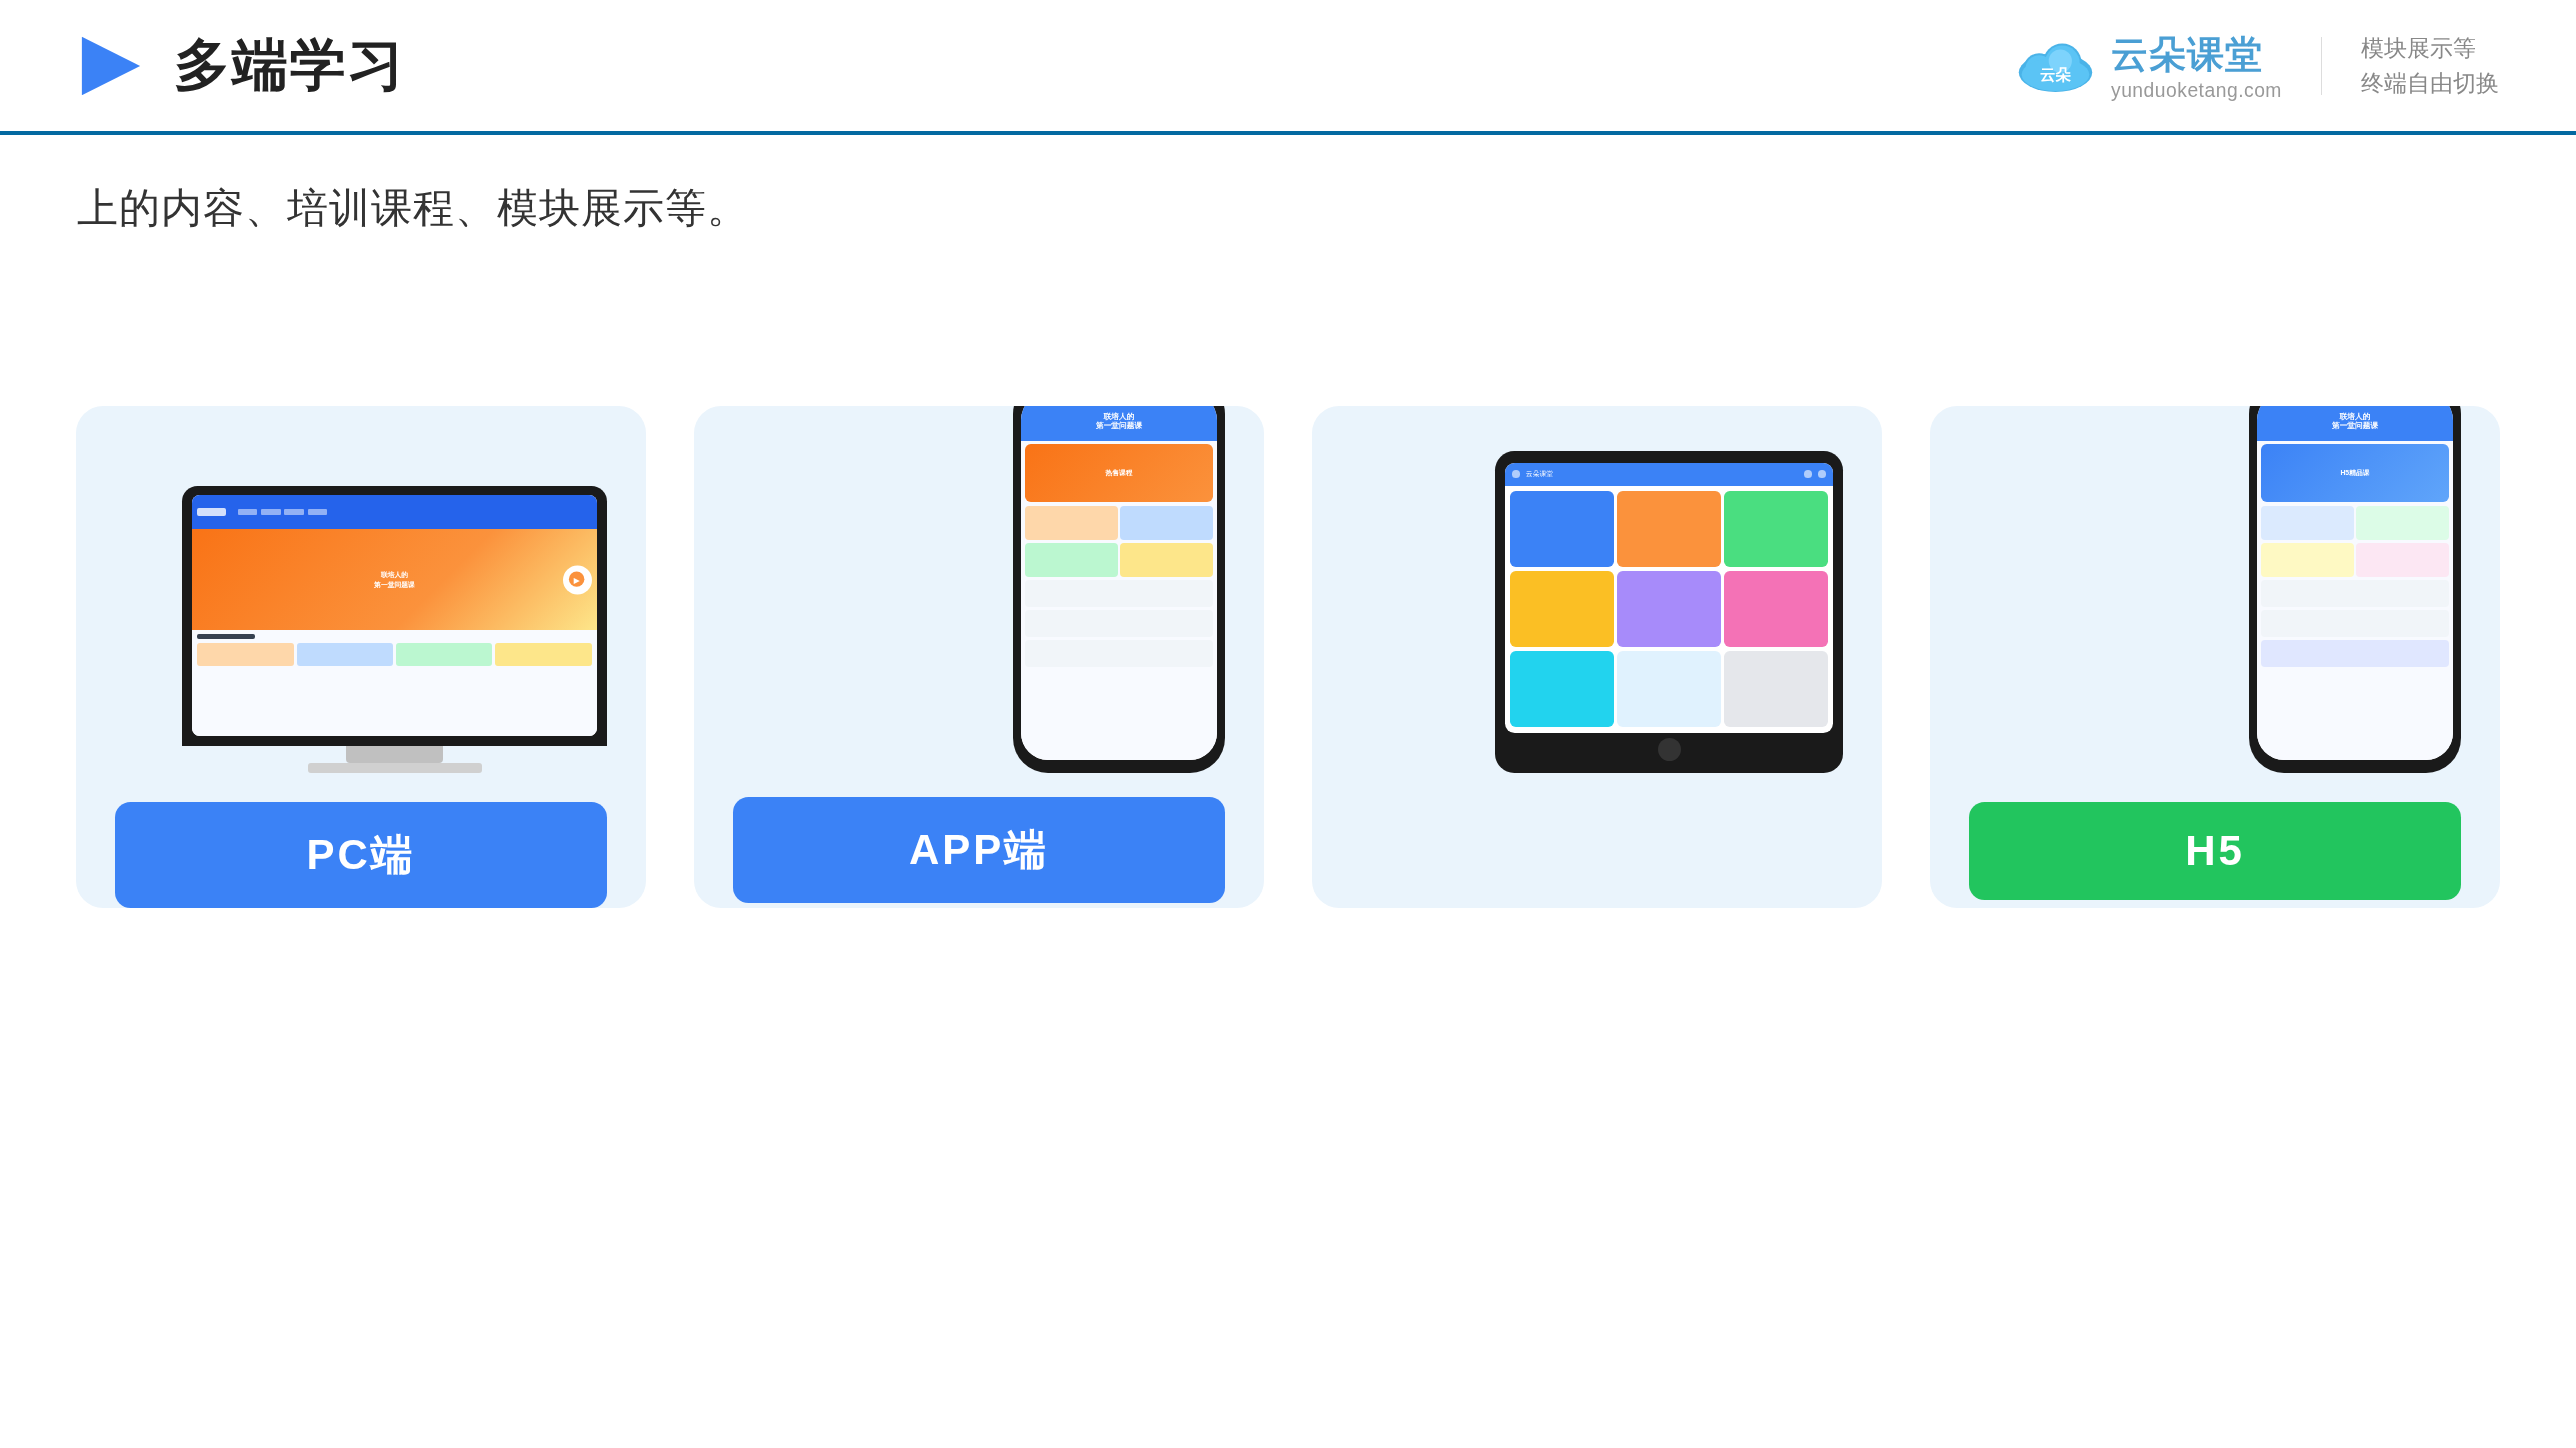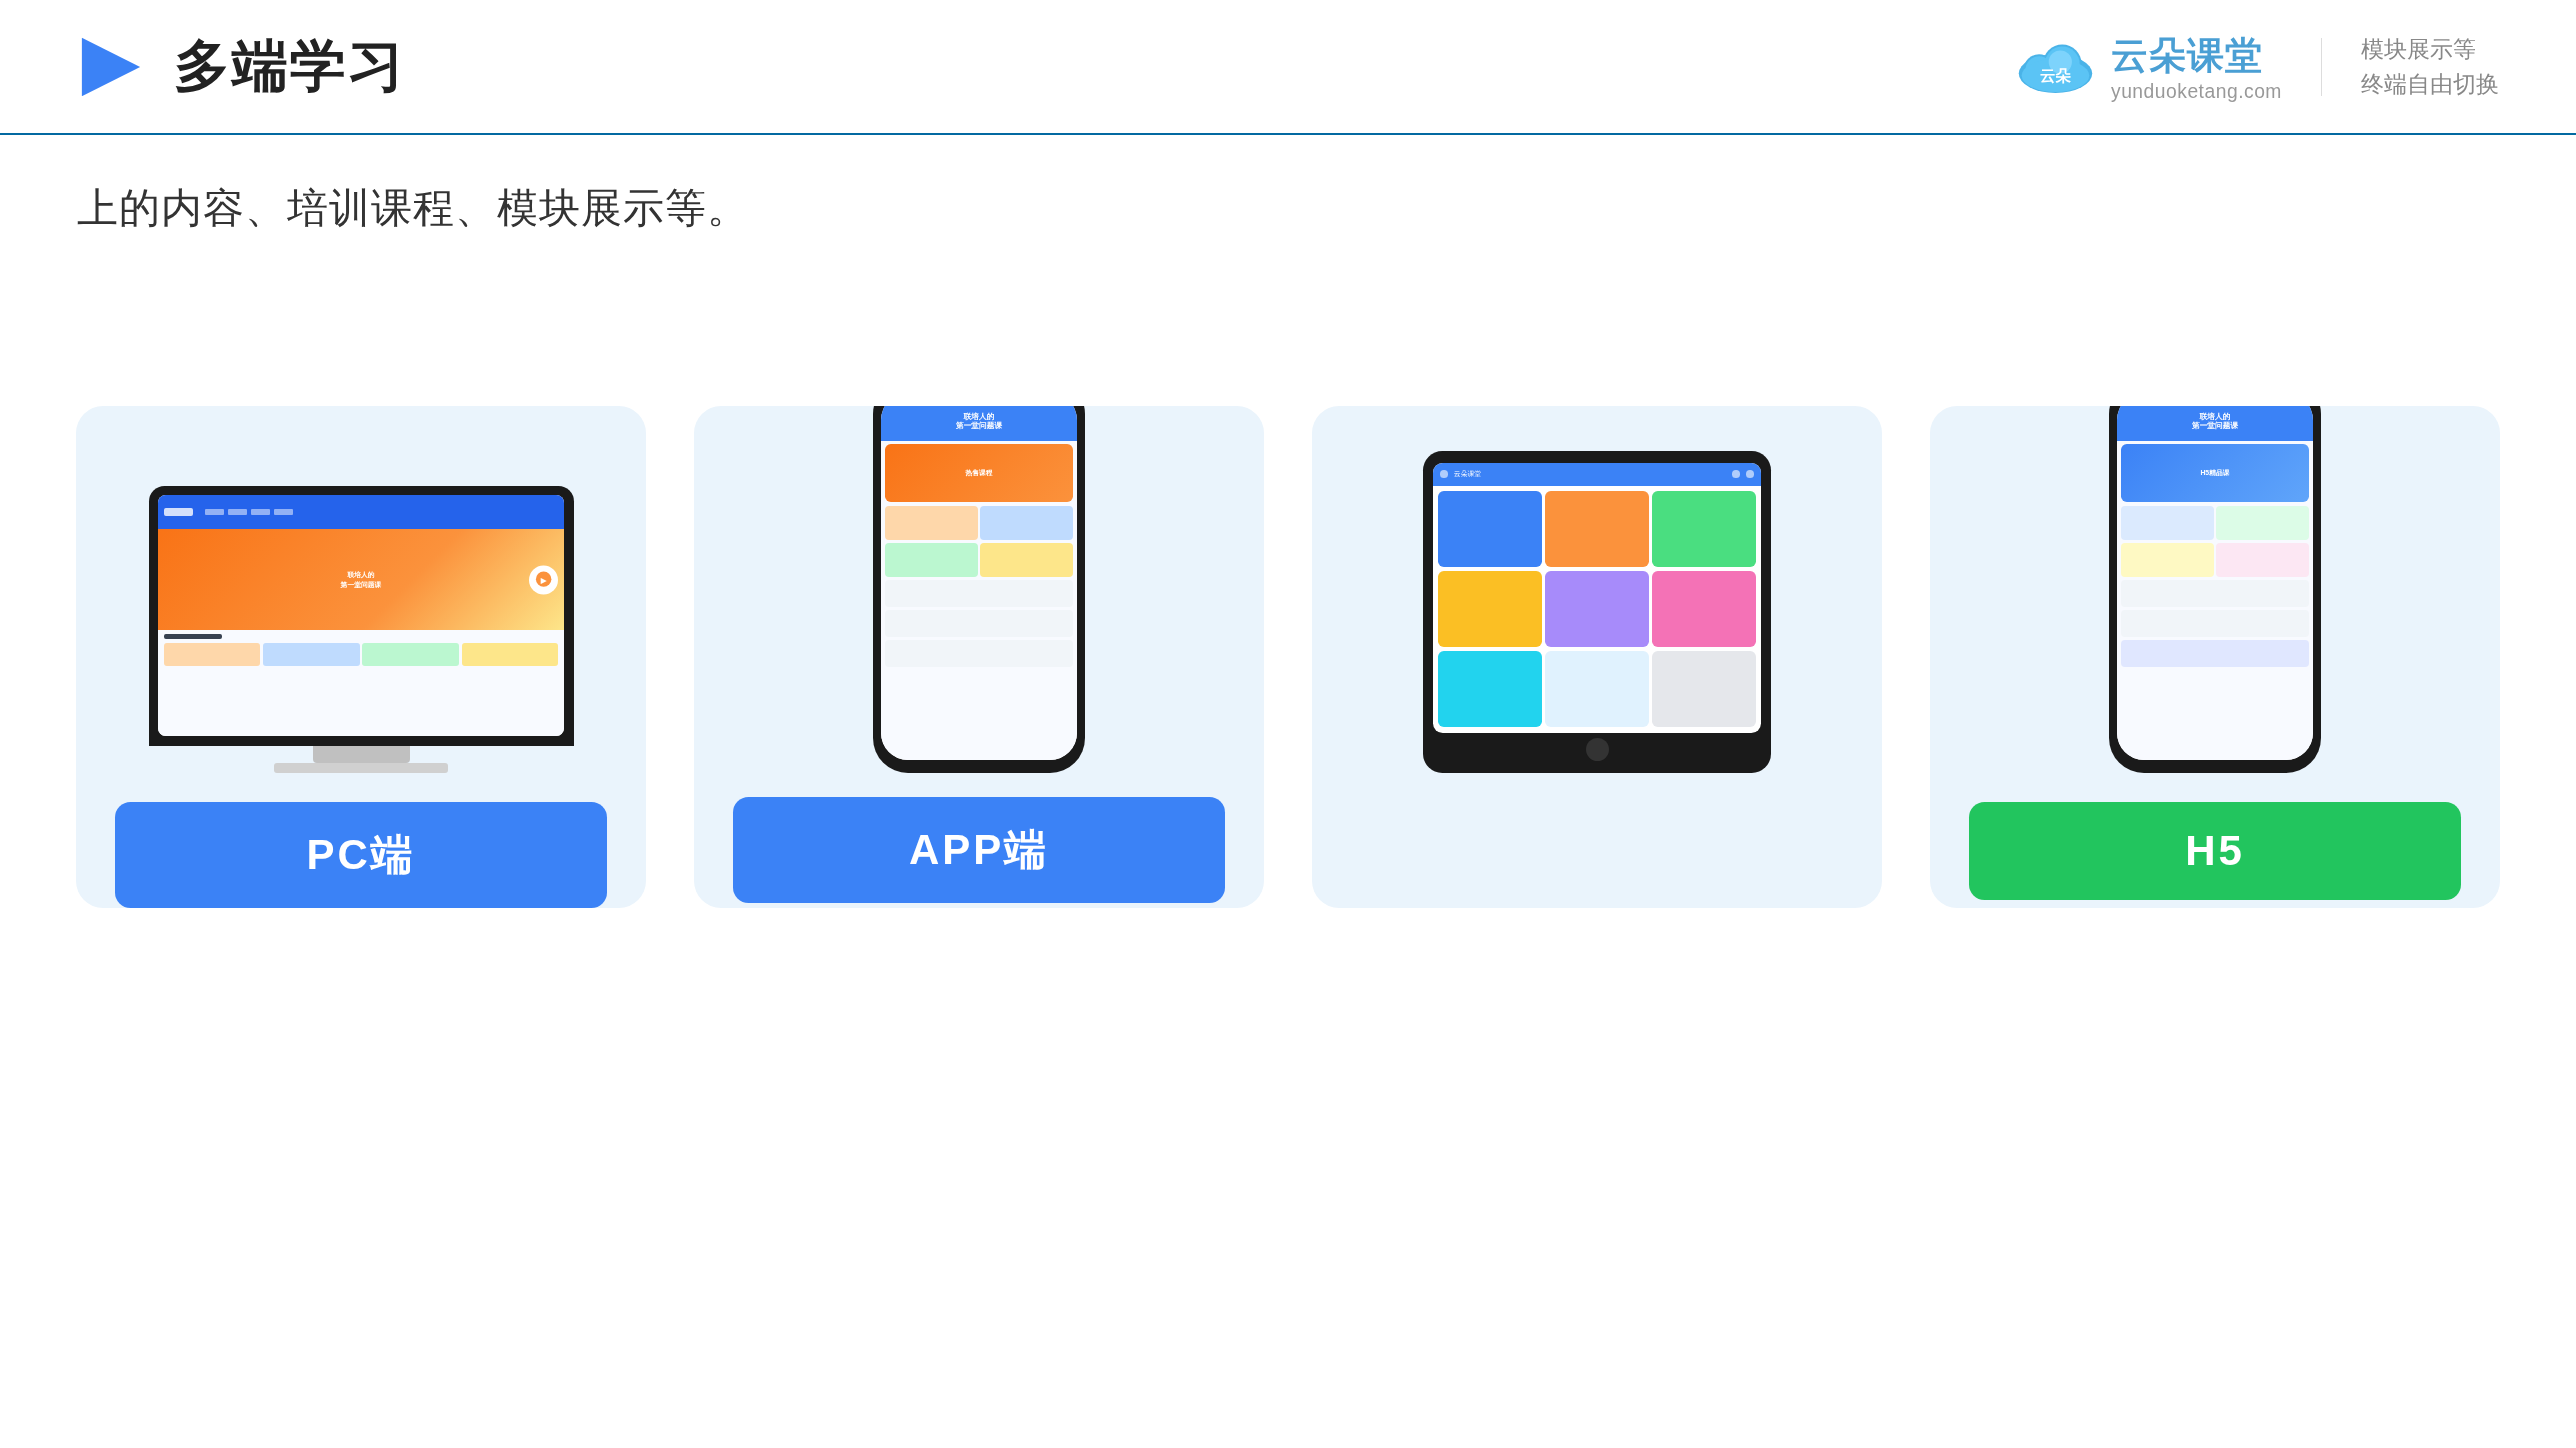--- a/index.html
+++ b/index.html
@@ -17,21 +17,21 @@
     .header {
       position: absolute;
       top: 0;
       left: 0;
       right: 0;
       height: 135px;
       display: flex;
       align-items: center;
       justify-content: space-between;
       padding: 0 77px;
-      border-bottom: 2px solid #0369a1;
+      border-bottom: 4px solid #0369a1;
     }
 
     .logo-left {
       display: flex;
       align-items: center;
       gap: 29px;
     }
 
     .play-icon {
       width: 68px;
@@ -342,21 +342,21 @@
     }
 
     .card-label.blue { background: #3b82f6; }
     .card-label.blue2 { background: #3b82f6; margin-top: 24px; }
     .card-label.red { background: #ef4444; }
     .card-label.green { background: #22c55e; }
 
     
     .device-wrapper {
       display: flex;
-      justify-content: center;
+      justify-content: flex-end;
       align-items: flex-end;
       width: 100%;
       height: 309px;
     }
 
     
     .mini-screen-pc {
       width: 100%;
       height: 100%;
       position: relative;

